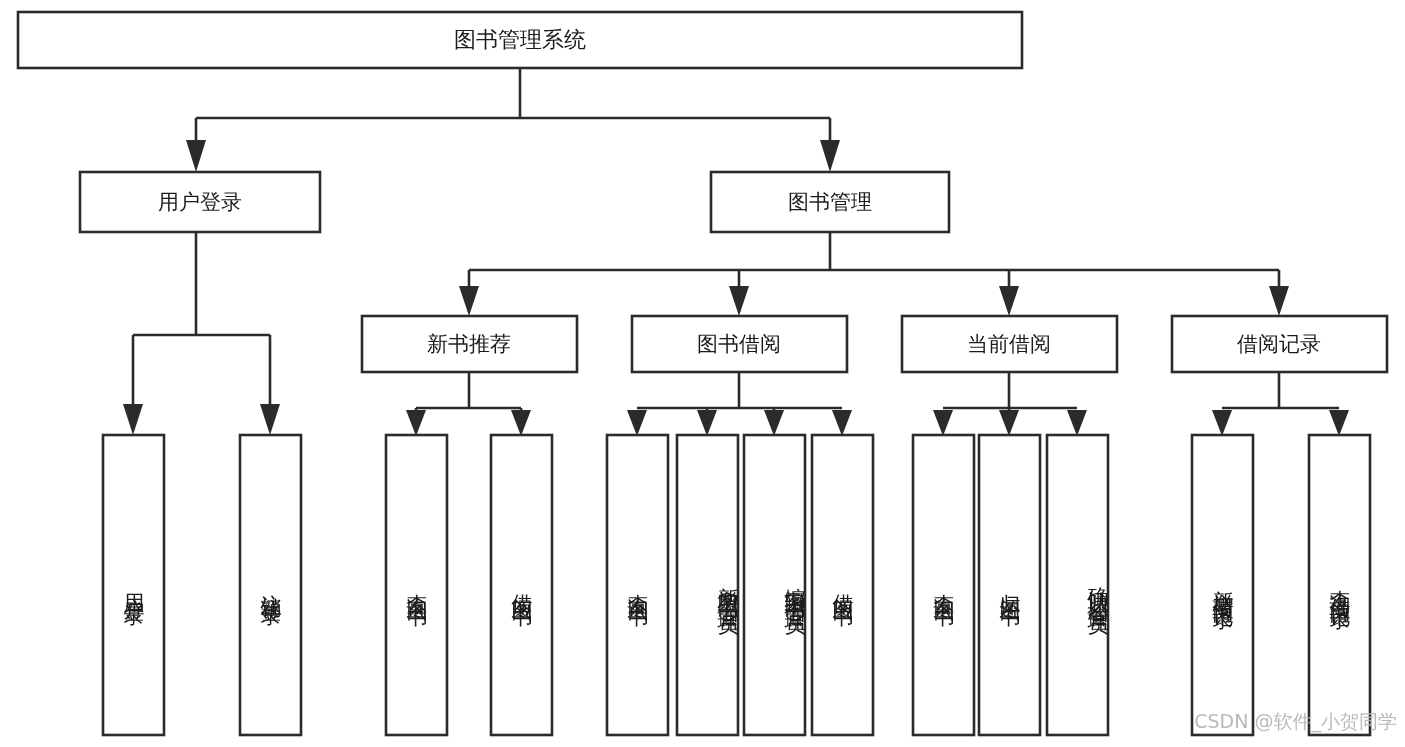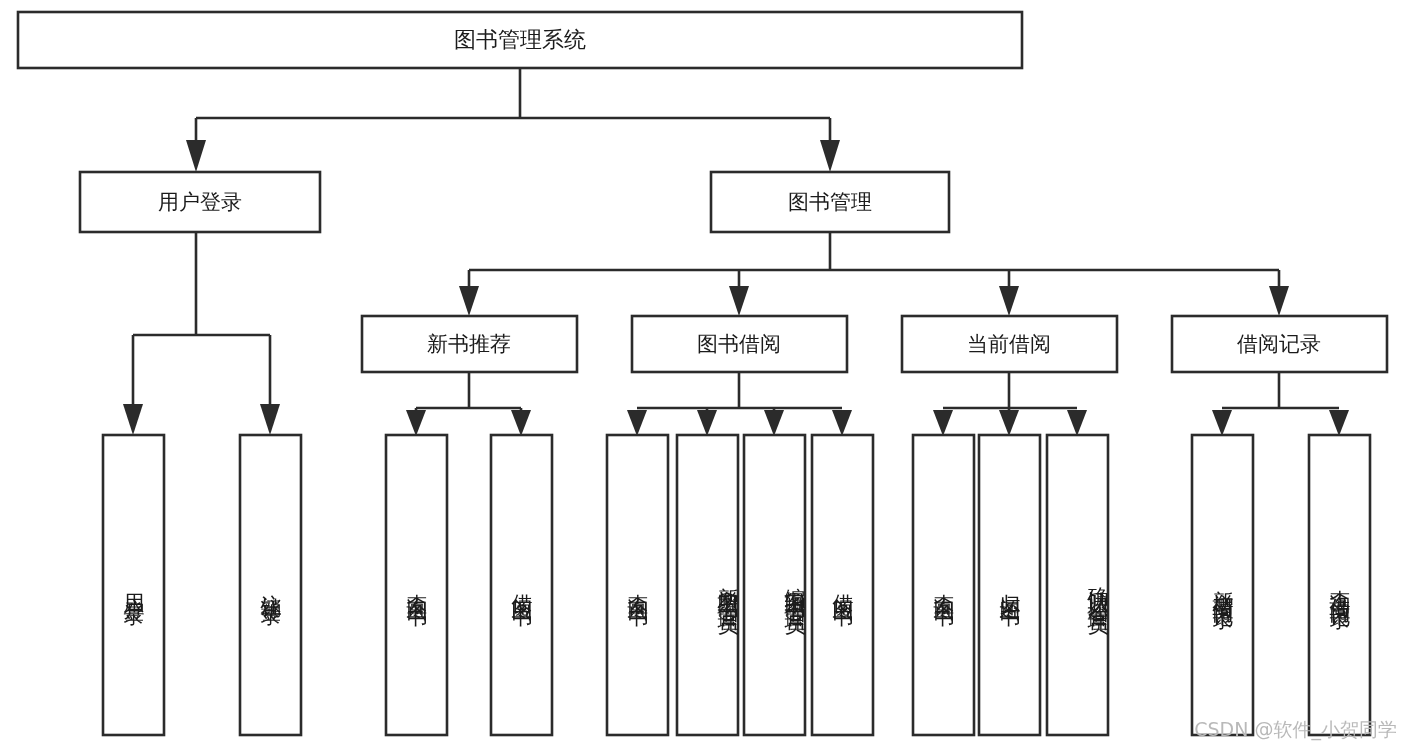--- a/index.html
+++ b/index.html
@@ -64,21 +64,21 @@
     color: #1b1b1b;
     letter-spacing: 4px;
     white-space: nowrap;
     text-align: center;
     pointer-events: none;
     user-select: none;
   }
   .watermark {
     position: absolute;
     right: 8px;
-    bottom: 4px;
+    bottom: 12px;
     font-family: "DejaVu Sans", "Liberation Sans", sans-serif;
     font-size: 19px;
     color: #b9b9b9;
     white-space: nowrap;
     user-select: none;
   }
 </style>
 </head>
 <body>
 

